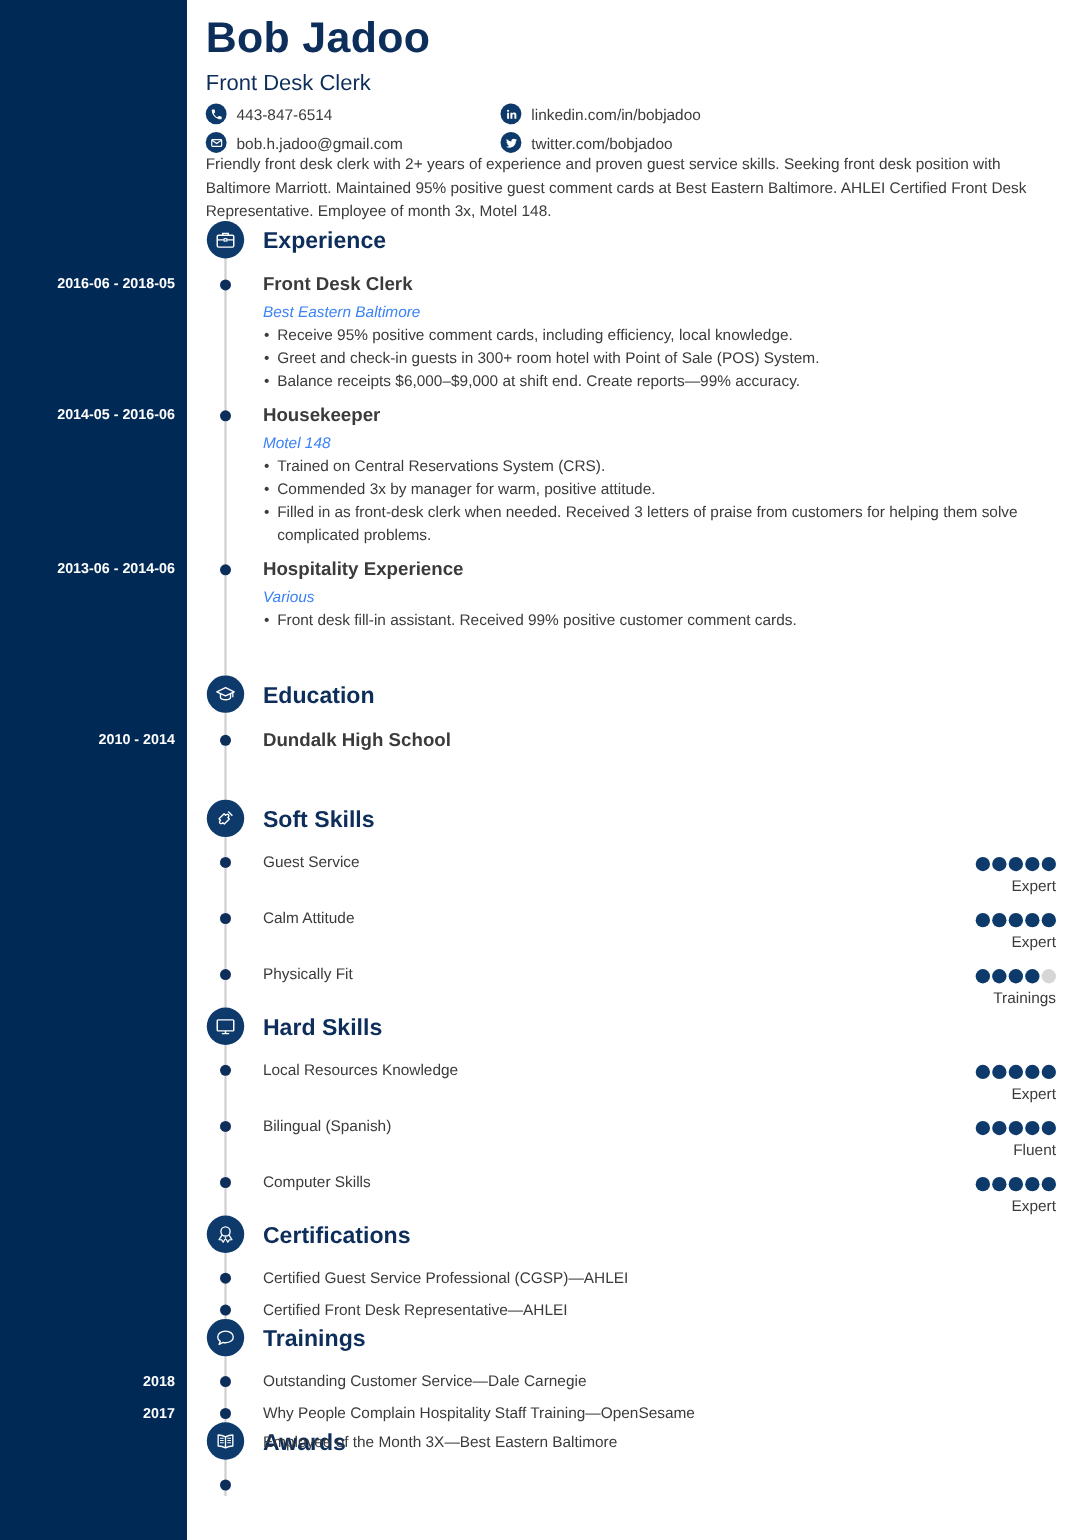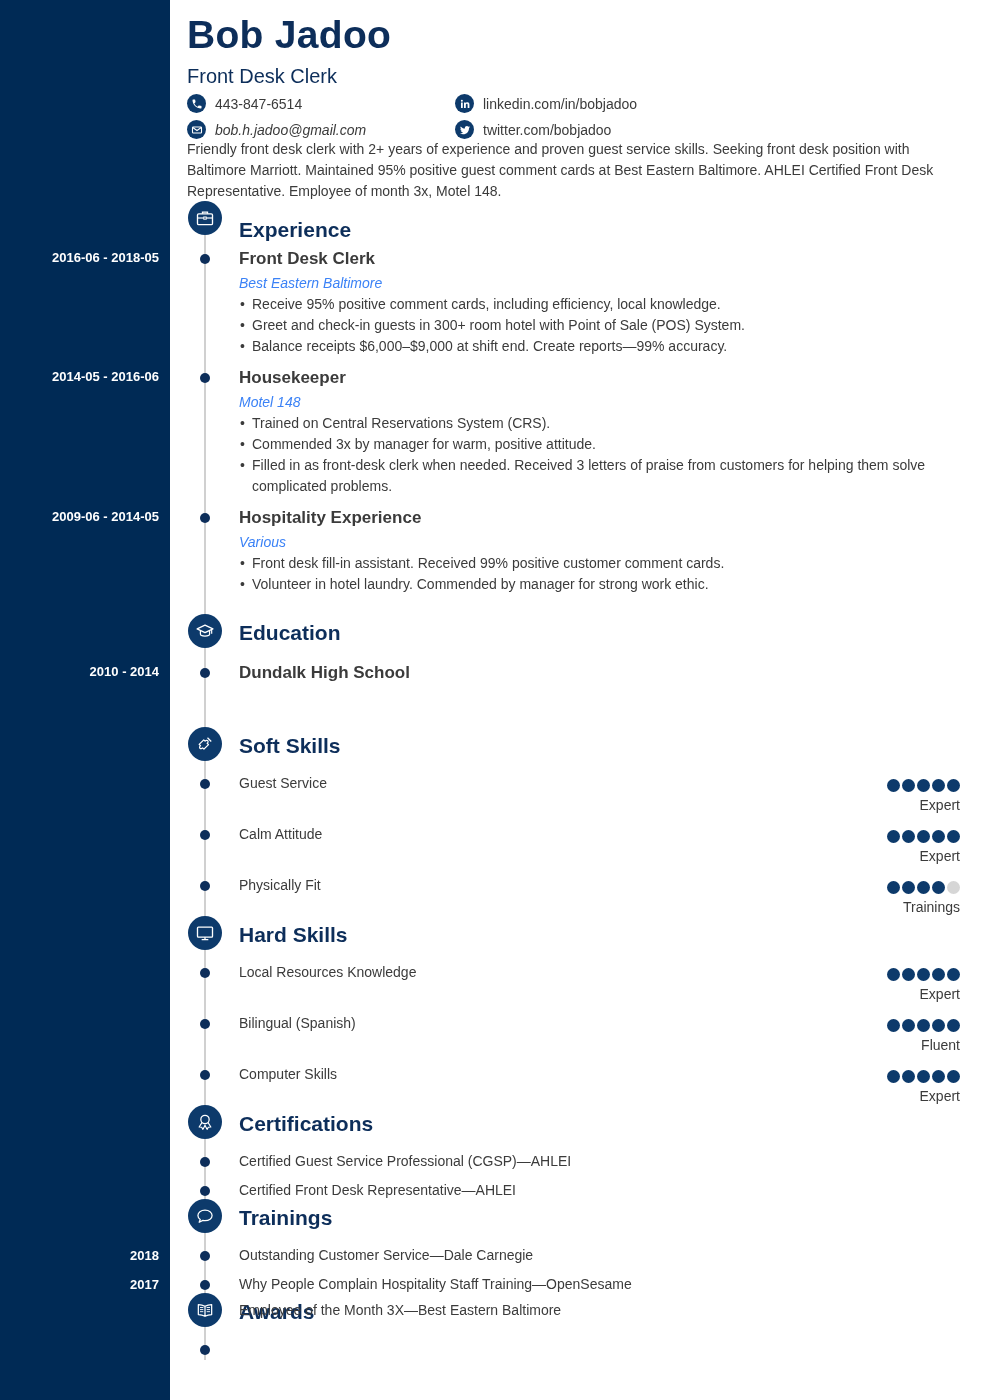--- a/index.html
+++ b/index.html
@@ -51,21 +51,21 @@
   <div class="role">Front Desk Clerk</div>
 
   <div class="contact" style="left:187px; top:94px;">
     <span class="cicon">
       <svg viewBox="0 0 24 24">
           <path fill="#fff" d="M6.6 10.8c1.4 2.8 3.8 5.1 6.6 6.6l2.2-2.2c.3-.3.7-.4 1-.2 1.1.4 2.3.6 3.6.6.6 0 1 .4 1 1V20c0 .6-.4 1-1 1C10.6 21 3 13.4 3 4c0-.6.4-1 1-1h3.5c.6 0 1 .4 1 1 0 1.3.2 2.5.6 3.6.1.3 0 .7-.2 1L6.6 10.8z"></path>
         </svg>
     </span>
     <span>443-847-6514</span>
   </div>
-  <div class="contact" style="left:187px; top:120px;font-style:italic;">
+  <div class="contact" style="left:187px; top:120px;">
     <span class="cicon">
       <svg viewBox="0 0 24 24">
           <rect x="3" y="6" width="18" height="12" rx="1.5" fill="none" stroke="#fff" stroke-width="2.2"></rect>
           <path d="M3.5 7l8.5 6 8.5-6" fill="none" stroke="#fff" stroke-width="2.2"></path>
         </svg>
     </span>
     <span>bob.h.jadoo@gmail.com</span>
   </div>
   <div class="contact" style="left:455px; top:94px;">
     <span class="cicon">
@@ -91,21 +91,21 @@
   <div class="timeline-line" style="top:220px; height:1140px;"></div>
 
   <div class="sec-icon" style="top:201px;">
     <svg viewBox="0 0 24 24">
         <rect x="3" y="7" width="18" height="13" rx="1.5" fill="none" stroke="#fff" stroke-width="1.6"></rect>
         <path d="M9 7V5h6v2" fill="none" stroke="#fff" stroke-width="1.6"></path>
         <path d="M3 12h18" stroke="#fff" stroke-width="1.4"></path>
         <rect x="10.5" y="10.8" width="3" height="2.6" fill="#0d3a6b" stroke="#fff" stroke-width="1.2"></rect>
       </svg>
   </div>
-  <div class="sec-title" style="top:218px;">Experience</div>
+  <div class="sec-title" style="top:207px;">Experience</div>
 
   <div class="date" style="top:250px;">2016-06 - 2018-05</div>
   <div class="dot" style="top:254px;"></div>
   <div class="job-title" style="top:249px;">Front Desk Clerk</div>
   <div class="company" style="top:275px;">Best Eastern Baltimore</div>
   <ul class="bullets" style="top:294px;">
     <li>Receive 95% positive comment cards, including efficiency, local knowledge.</li>
     <li>Greet and check-in guests in 300+ room hotel with Point of Sale (POS) System.</li>
     <li>Balance receipts $6,000–$9,000 at shift end. Create reports—99% accuracy.</li>
   </ul>
@@ -113,27 +113,26 @@
   <div class="date" style="top:369px;">2014-05 - 2016-06</div>
   <div class="dot" style="top:373px;"></div>
   <div class="job-title" style="top:368px;">Housekeeper</div>
   <div class="company" style="top:394px;">Motel 148</div>
   <ul class="bullets" style="top:413px;">
     <li>Trained on Central Reservations System (CRS).</li>
     <li>Commended 3x by manager for warm, positive attitude.</li>
     <li>Filled in as front-desk clerk when needed. Received 3 letters of praise from customers for helping them solve complicated problems.</li>
   </ul>
 
-  <div class="date" style="top:509px;">2009-06 - 2014-05</div>
+  <div class="date" style="top:509px;">2013-06 - 2014-06</div>
   <div class="dot" style="top:513px;"></div>
   <div class="job-title" style="top:508px;">Hospitality Experience</div>
   <div class="company" style="top:534px;">Various</div>
   <ul class="bullets" style="top:553px;">
     <li>Front desk fill-in assistant. Received 99% positive customer comment cards.</li>
-    <li>Volunteer in hotel laundry. Commended by manager for strong work ethic.</li>
   </ul>
 
   <div class="sec-icon" style="top:614px;">
     <svg viewBox="0 0 24 24">
         <path d="M2.5 9.5L12 5l9.5 4.5L12 14z" fill="none" stroke="#fff" stroke-width="1.5" stroke-linejoin="round"></path>
         <path d="M6.5 11.5v4.2c0 1.2 2.5 2.5 5.5 2.5s5.5-1.3 5.5-2.5v-4.2" fill="none" stroke="#fff" stroke-width="1.5"></path>
         <path d="M20 10.3v5" stroke="#fff" stroke-width="1.4"></path>
       </svg>
   </div>
   <div class="sec-title" style="top:621px;">Education</div>

